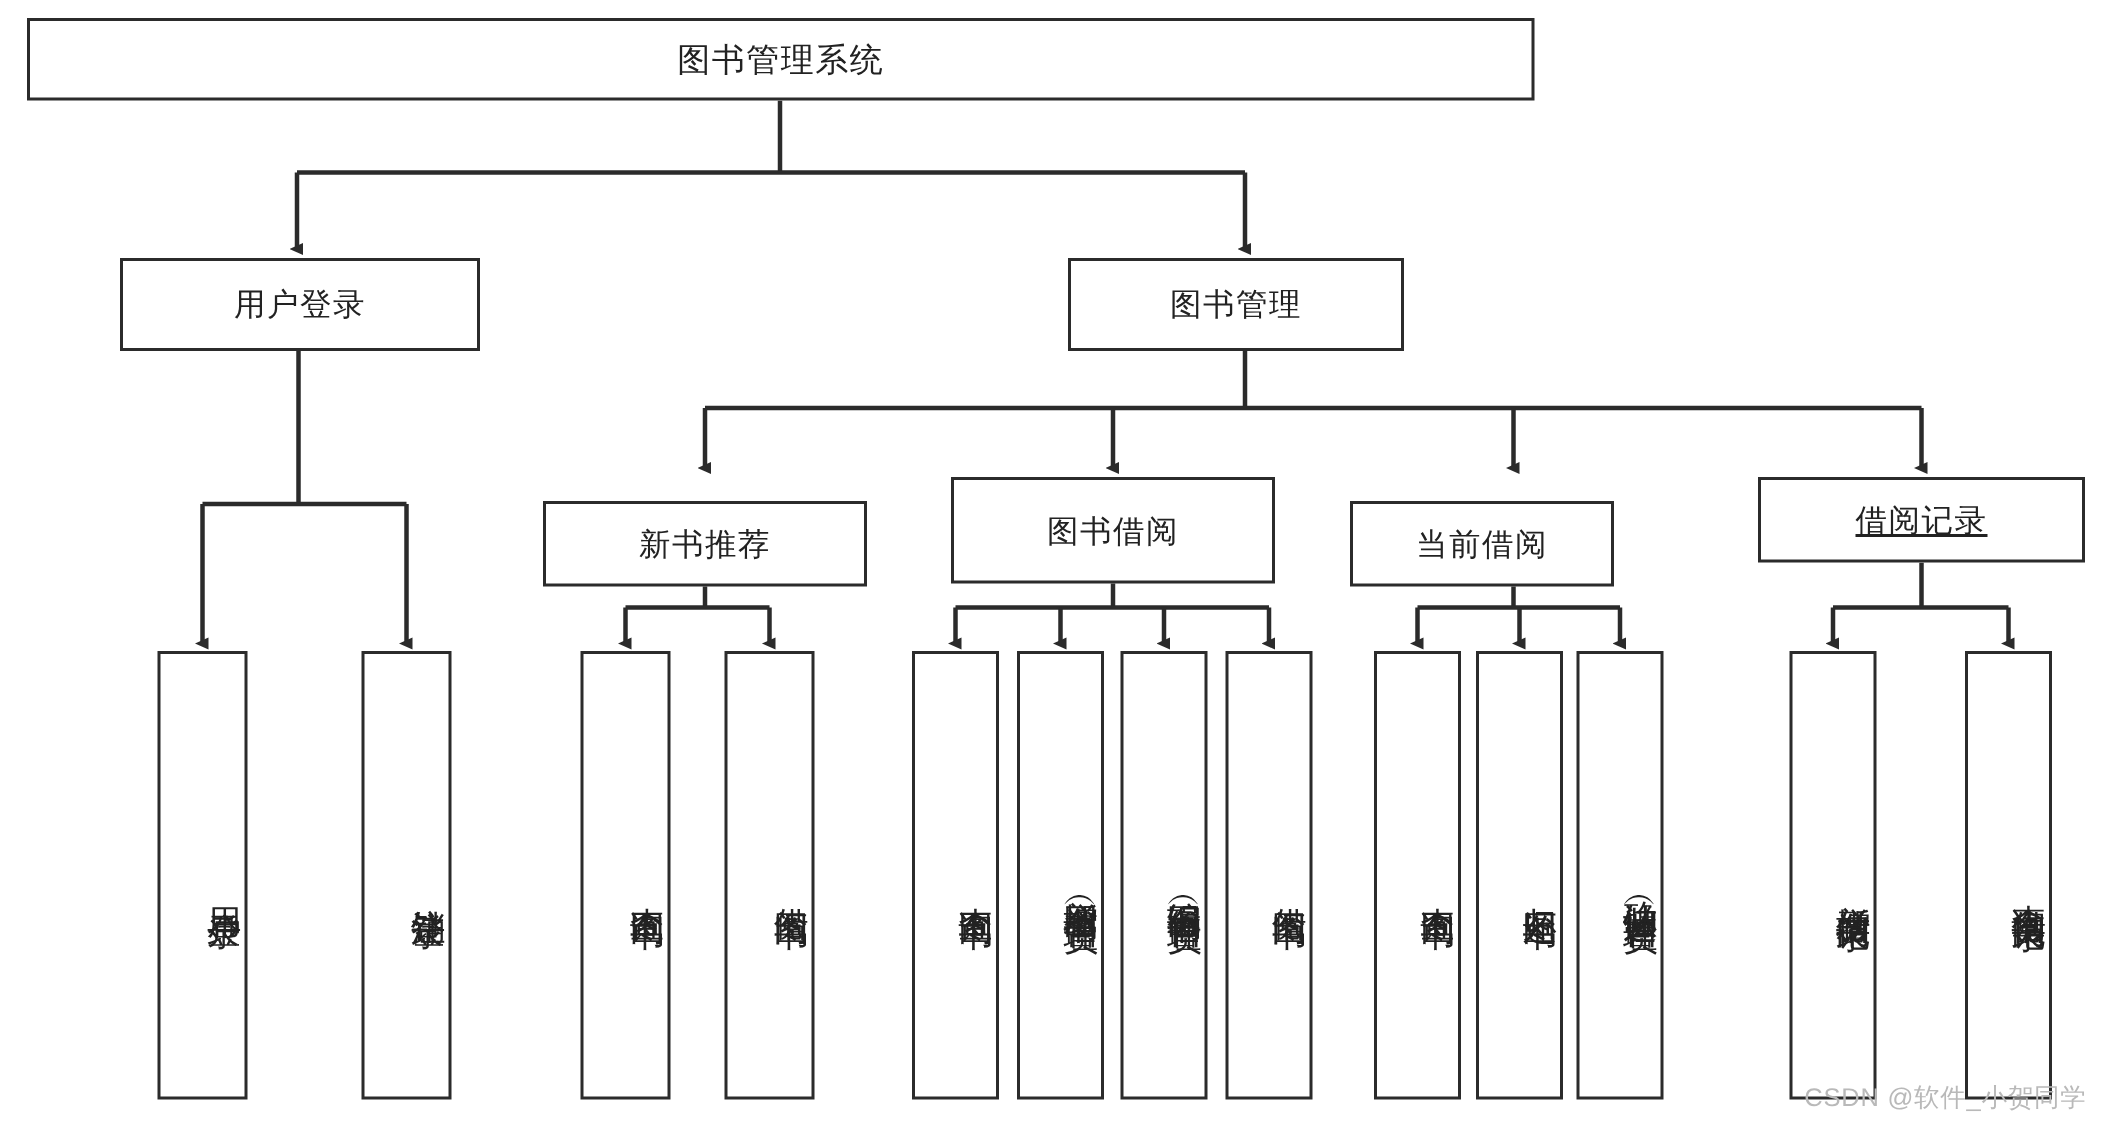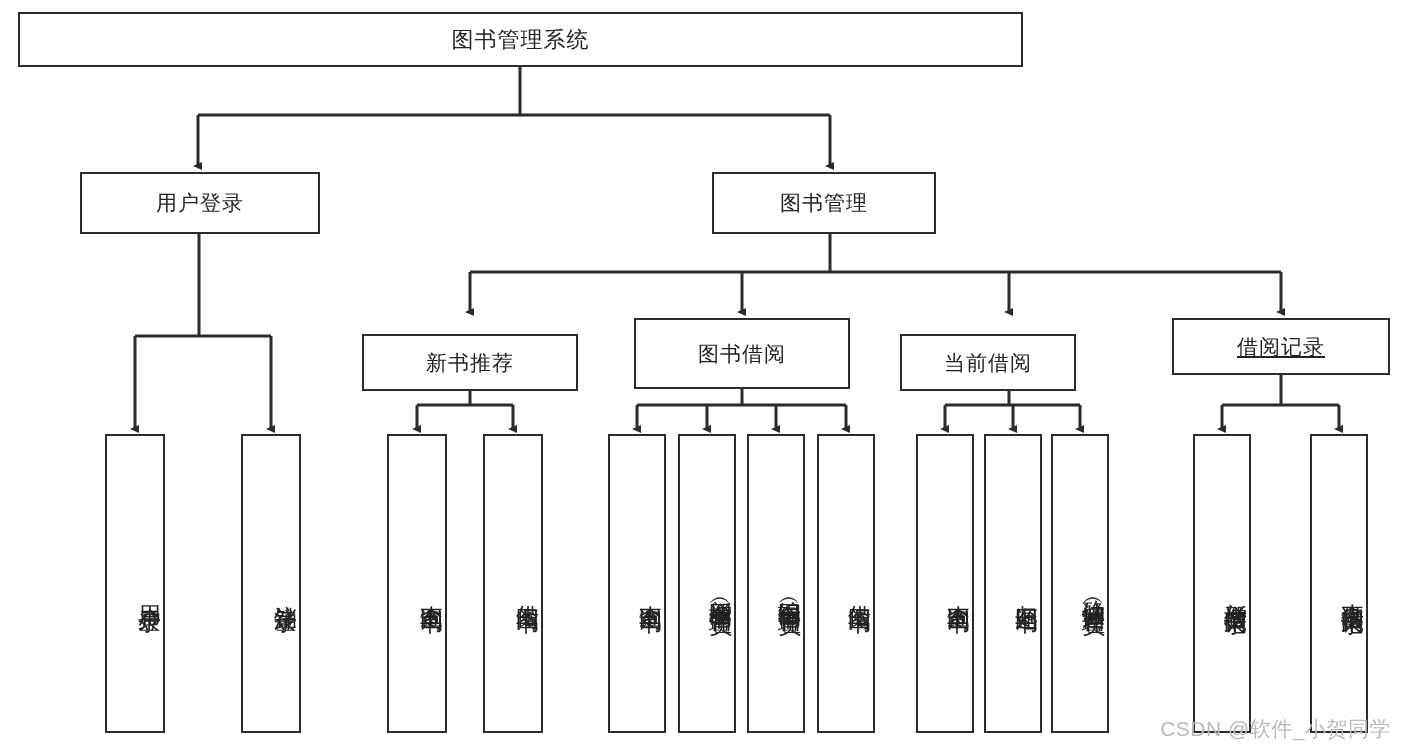--- a/index.html
+++ b/index.html
@@ -49,21 +49,21 @@
   .node.vert .vtext {
     writing-mode: vertical-rl;
     text-orientation: upright;
     white-space: nowrap;
   }
   #root-node { font-size: 22px; }
   #watermark {
     position: absolute;
     right: 14px;
     bottom: 4px;
-    font-size: 21px;
+    font-size: 17px;
     color: #b9b9b9;
     letter-spacing: 0.5px;
     z-index: 5;
     white-space: nowrap;
   }
 </style>
 </head>
 <body>
 
 <div id="canvas">

